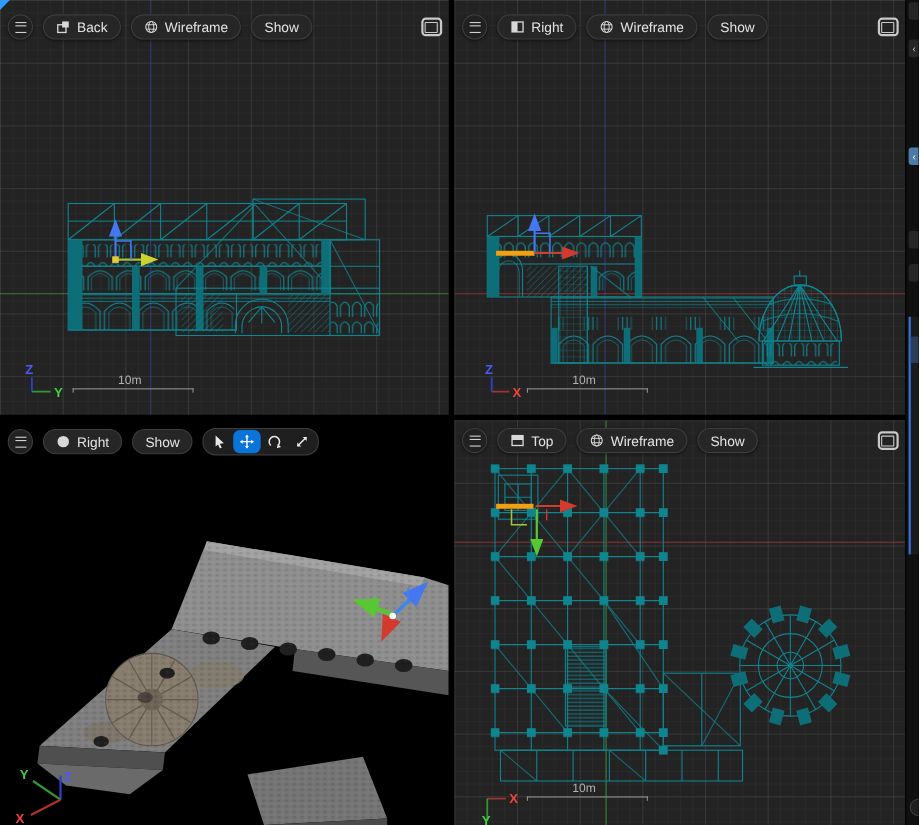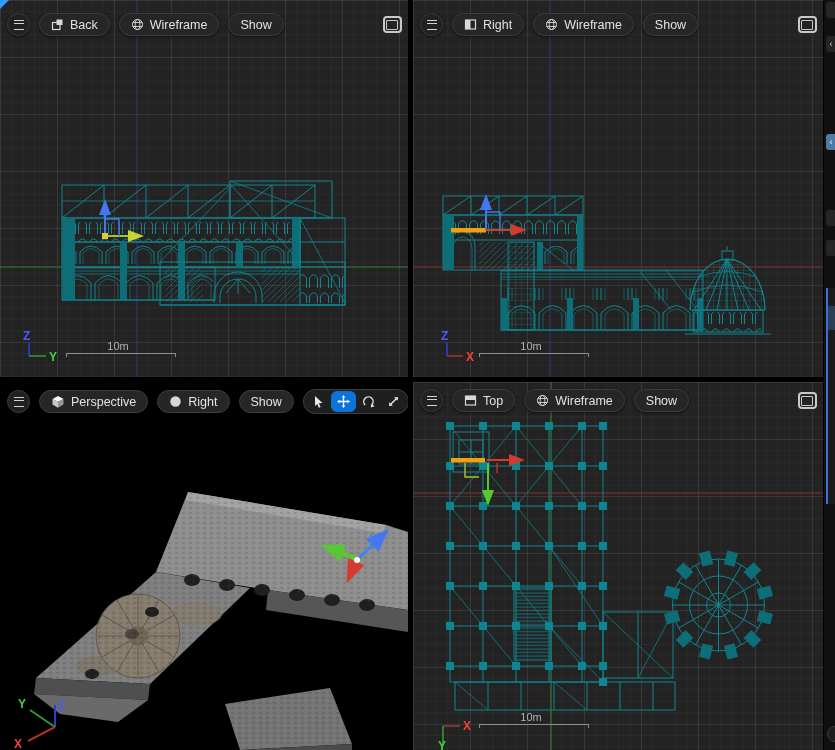--- a/index.html
+++ b/index.html
@@ -381,28 +381,20 @@
       <text x="58" y="328" class="axz">Z</text>
       <text x="18" y="326" class="axy">Y</text>
       <text x="14" y="366" class="axx">X</text>
     </g>
   </svg>
 
   <div class="vp-toolbar tb-bot">
     <button class="round-btn">
         <span class="bars"></span>
       </button>
-    <button class="pill">
-      <svg width="14" height="14" viewBox="0 0 14 14">
-        <path d="M7 1 L12.5 3.9 L7 6.8 L1.5 3.9 Z" fill="#ffffff"></path>
-        <path d="M1.5 3.9 V9.6 L7 12.8 V6.8 Z" fill="#c9c9c9"></path>
-        <path d="M12.5 3.9 V9.6 L7 12.8 V6.8 Z" fill="#969696"></path>
-      </svg>
-      <span>Perspective</span>
-    </button>
     <button class="pill">
       <svg width="13" height="13" viewBox="0 0 13 13">
         <circle cx="6.5" cy="6.5" r="5.2" fill="#d8d8d8"></circle>
       </svg>
       <span>Right</span>
     </button>
     <button class="pill">
       <span>Show</span>
     </button>
     <div class="tool-group">

